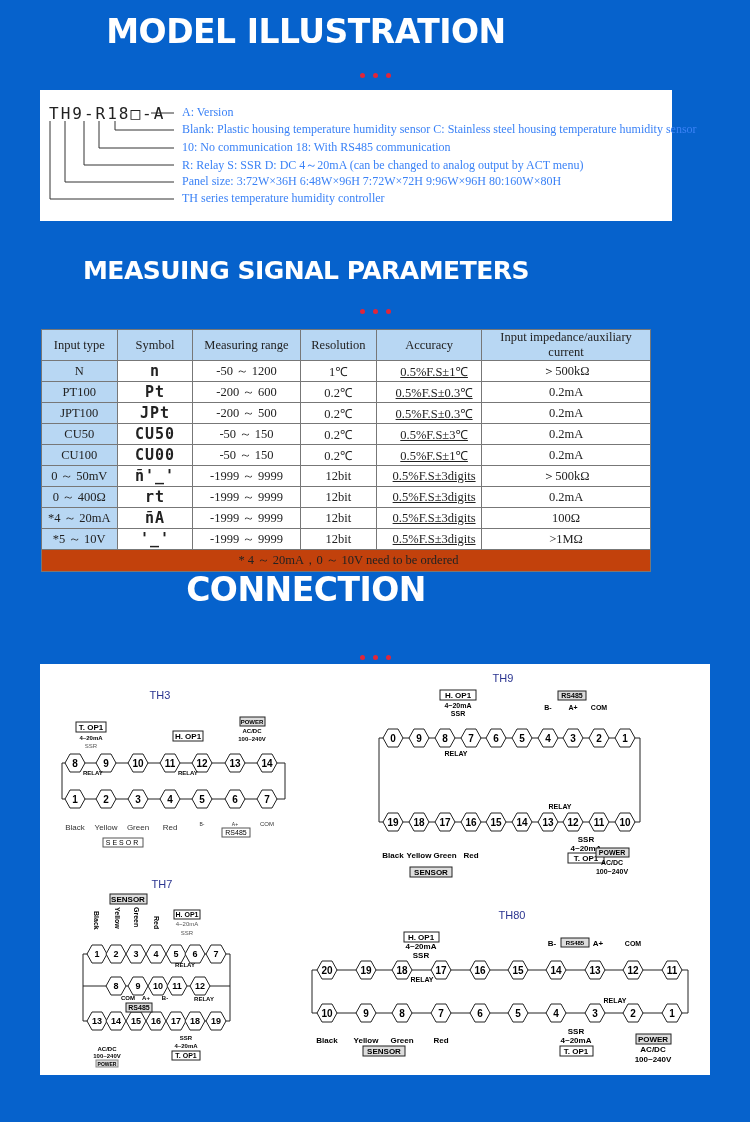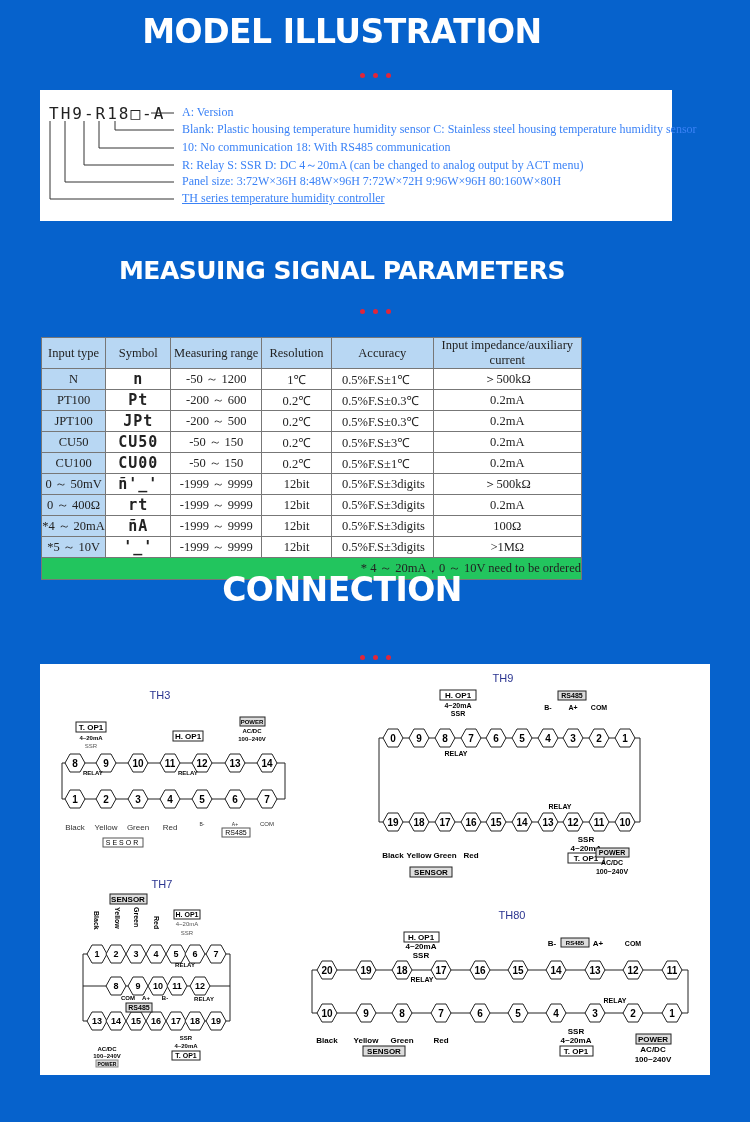--- a/index.html
+++ b/index.html
@@ -1,33 +1,33 @@
 <!DOCTYPE html>
 <html><head>
 <meta charset="utf-8">
 <style>
   html,body{margin:0;padding:0;}
   body{width:750px;height:1122px;background:#0662cc;font-family:"Liberation Serif",serif;position:relative;overflow:hidden;}
-  .sec-title{position:absolute;left:0;width:612px;text-align:center;color:#fff;font-family:"DejaVu Sans",sans-serif;font-weight:bold;letter-spacing:-0.5px;margin-left:36px;}
+  .sec-title{position:absolute;left:0;width:612px;text-align:center;color:#fff;font-family:"DejaVu Sans",sans-serif;font-weight:bold;letter-spacing:-0.5px;}
   .dots{position:absolute;left:0;width:750px;text-align:center;}
   .dots span{display:inline-block;width:5px;height:5px;border-radius:50%;background:#e0263a;margin:0 4px;}
   .panel{position:absolute;background:#fff;}
   
   .model{left:40px;top:90px;width:632px;height:131px;}
   .model .code{position:absolute;left:9px;top:14px;font-family:"DejaVu Sans Mono",monospace;font-size:16px;letter-spacing:2px;color:#222;}
   .model .line{position:absolute;font-size:12px;color:#3b82f6;white-space:nowrap;}
   .model svg{position:absolute;left:0;top:0;}
   
-  table.params{position:absolute;left:41px;top:337px;width:541px;border-collapse:collapse;background:#fff;font-size:12.5px;color:#222;}
+  table.params{position:absolute;left:41px;top:329px;width:610px;border-collapse:collapse;background:#fff;font-size:12.5px;color:#222;}
   table.params td, table.params th{border:1px solid #777;height:20px;padding:0;text-align:center;font-weight:normal;}
   table.params th{background:#b8d7f3;}
   table.params td.first{background:#b8d7f3;}
   table.params td.sym{font-family:"DejaVu Sans Mono",monospace;font-size:15px;letter-spacing:1px;font-weight:bold;}
-  table.params td.acc{text-align:left;padding-left:10px;}
-  table.params td.note{text-align:right;padding-left:5px;background:#22c55e;height:21px;}
+  table.params td.acc{text-align:center;padding-left:10px;text-decoration:underline;}
+  table.params td.note{text-align:center;padding-left:5px;background:#c2410c;height:21px;}
   
   .conn{left:40px;top:664px;width:670px;height:411px;}
   .conn svg{position:absolute;left:0;top:0;}
 </style>
 </head>
 <body>
 
 <div class="sec-title" style="top:12px;font-size:33px;">MODEL ILLUSTRATION</div>
 <div class="dots" style="top:64px;"><span></span><span></span><span></span></div>
 
@@ -40,22 +40,22 @@
       <polyline points="44,31 44,75 134,75"></polyline>
       <polyline points="25,31 25,92 134,92"></polyline>
       <polyline points="10,31 10,109 134,109"></polyline>
     </g>
   </svg>
   <div class="code">TH9-R18□-A</div>
   <div class="line" style="left:142px;top:15px;">A: Version</div>
   <div class="line" style="left:142px;top:32px;">Blank: Plastic housing temperature humidity sensor  C: Stainless steel housing temperature humidity sensor</div>
   <div class="line" style="left:142px;top:50px;">10: No communication   18: With RS485 communication</div>
   <div class="line" style="left:142px;top:67px;">R: Relay    S: SSR    D: DC 4～20mA (can be changed to analog output by ACT menu)</div>
-  <div class="line" style="left:142px;top:84px;">Panel size: 3:72W×36H  8:48W×96H  7:72W×72H  9:96W×96H  80:160W×80H</div>
-  <div class="line" style="left:142px;top:101px;text-decoration:underline;">TH series temperature humidity controller</div>
+  <div class="line" style="left:142px;top:84px;">Panel size: 3:72W×36H  6:48W×96H  7:72W×72H  9:96W×96H  80:160W×80H</div>
+  <div class="line" style="left:142px;top:101px;">TH series temperature humidity controller</div>
 </div>
 
 <div class="sec-title" style="top:256px;font-size:25px;">MEASUING SIGNAL PARAMETERS</div>
 <div class="dots" style="top:300px;"><span></span><span></span><span></span></div>
 
 <table class="params">
   <colgroup>
     <col style="width:85px">
       <col style="width:85px">
       <col style="width:121px">

